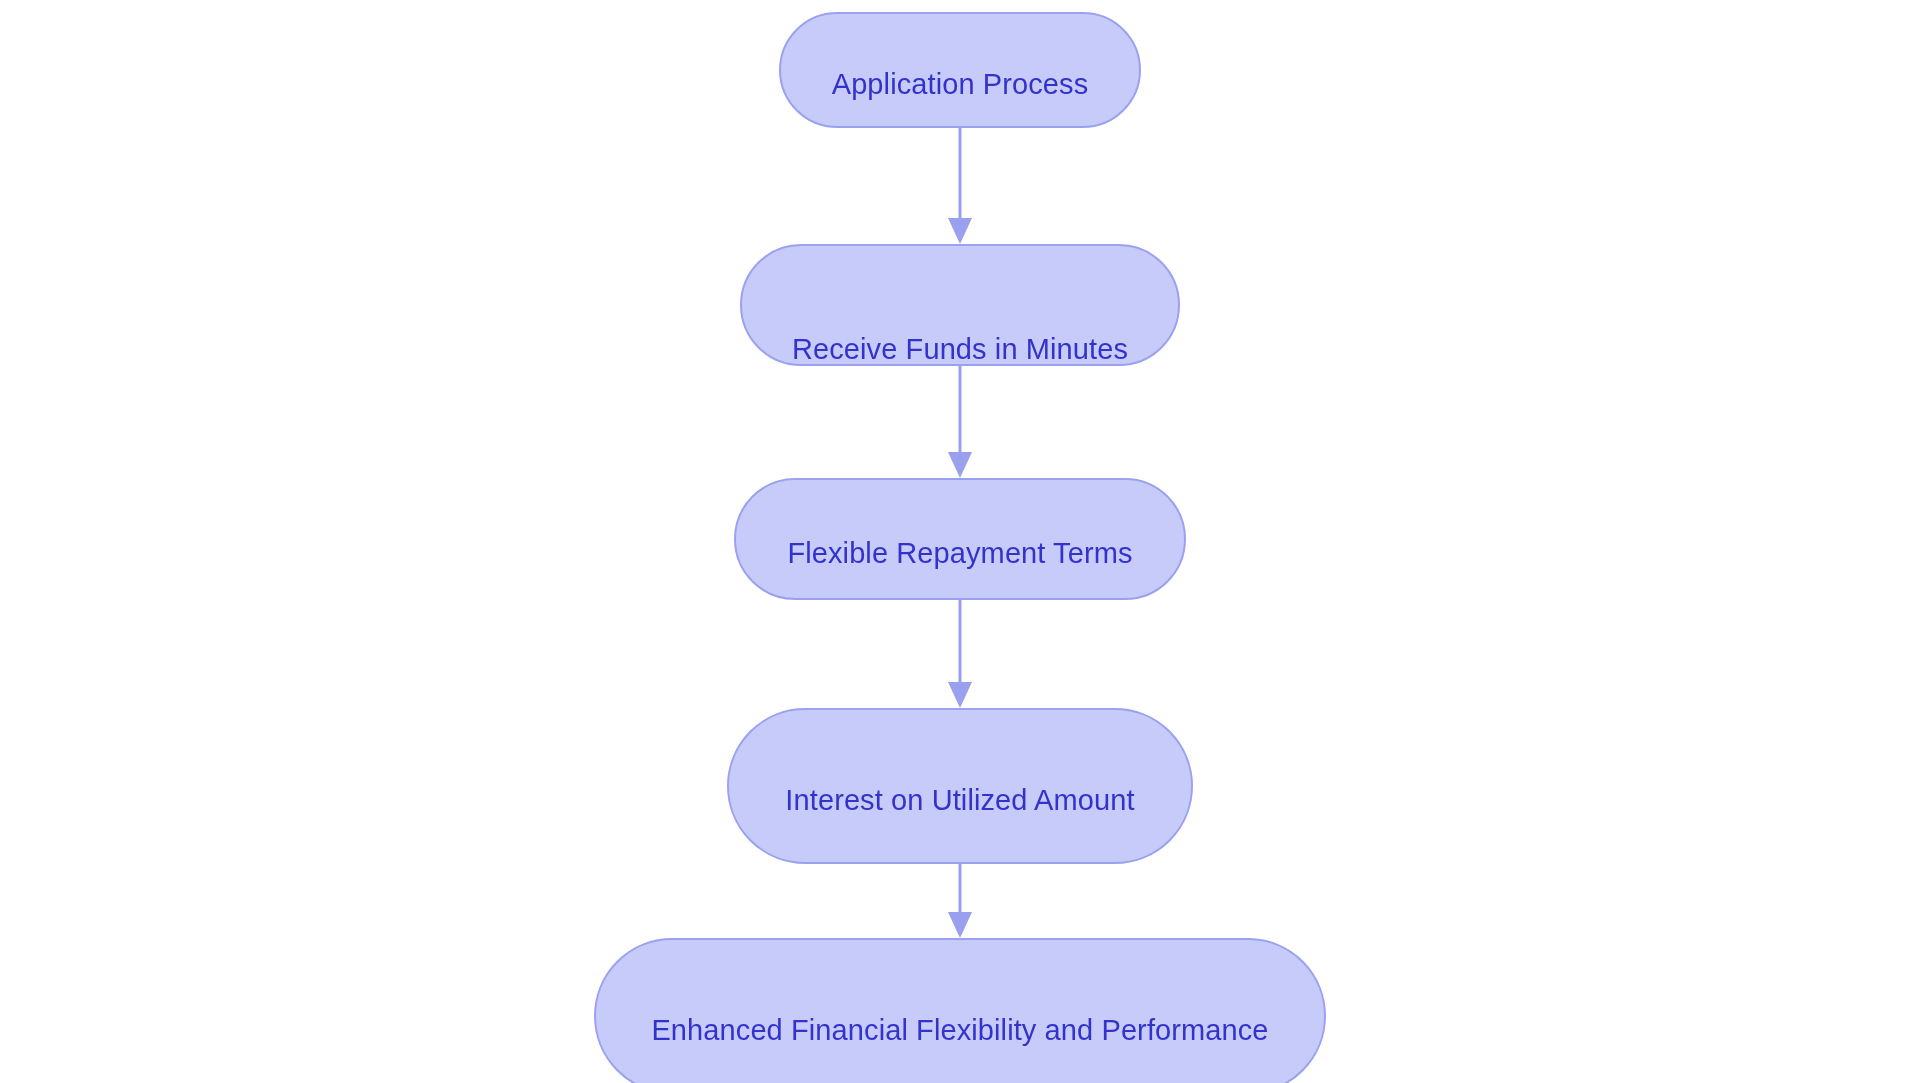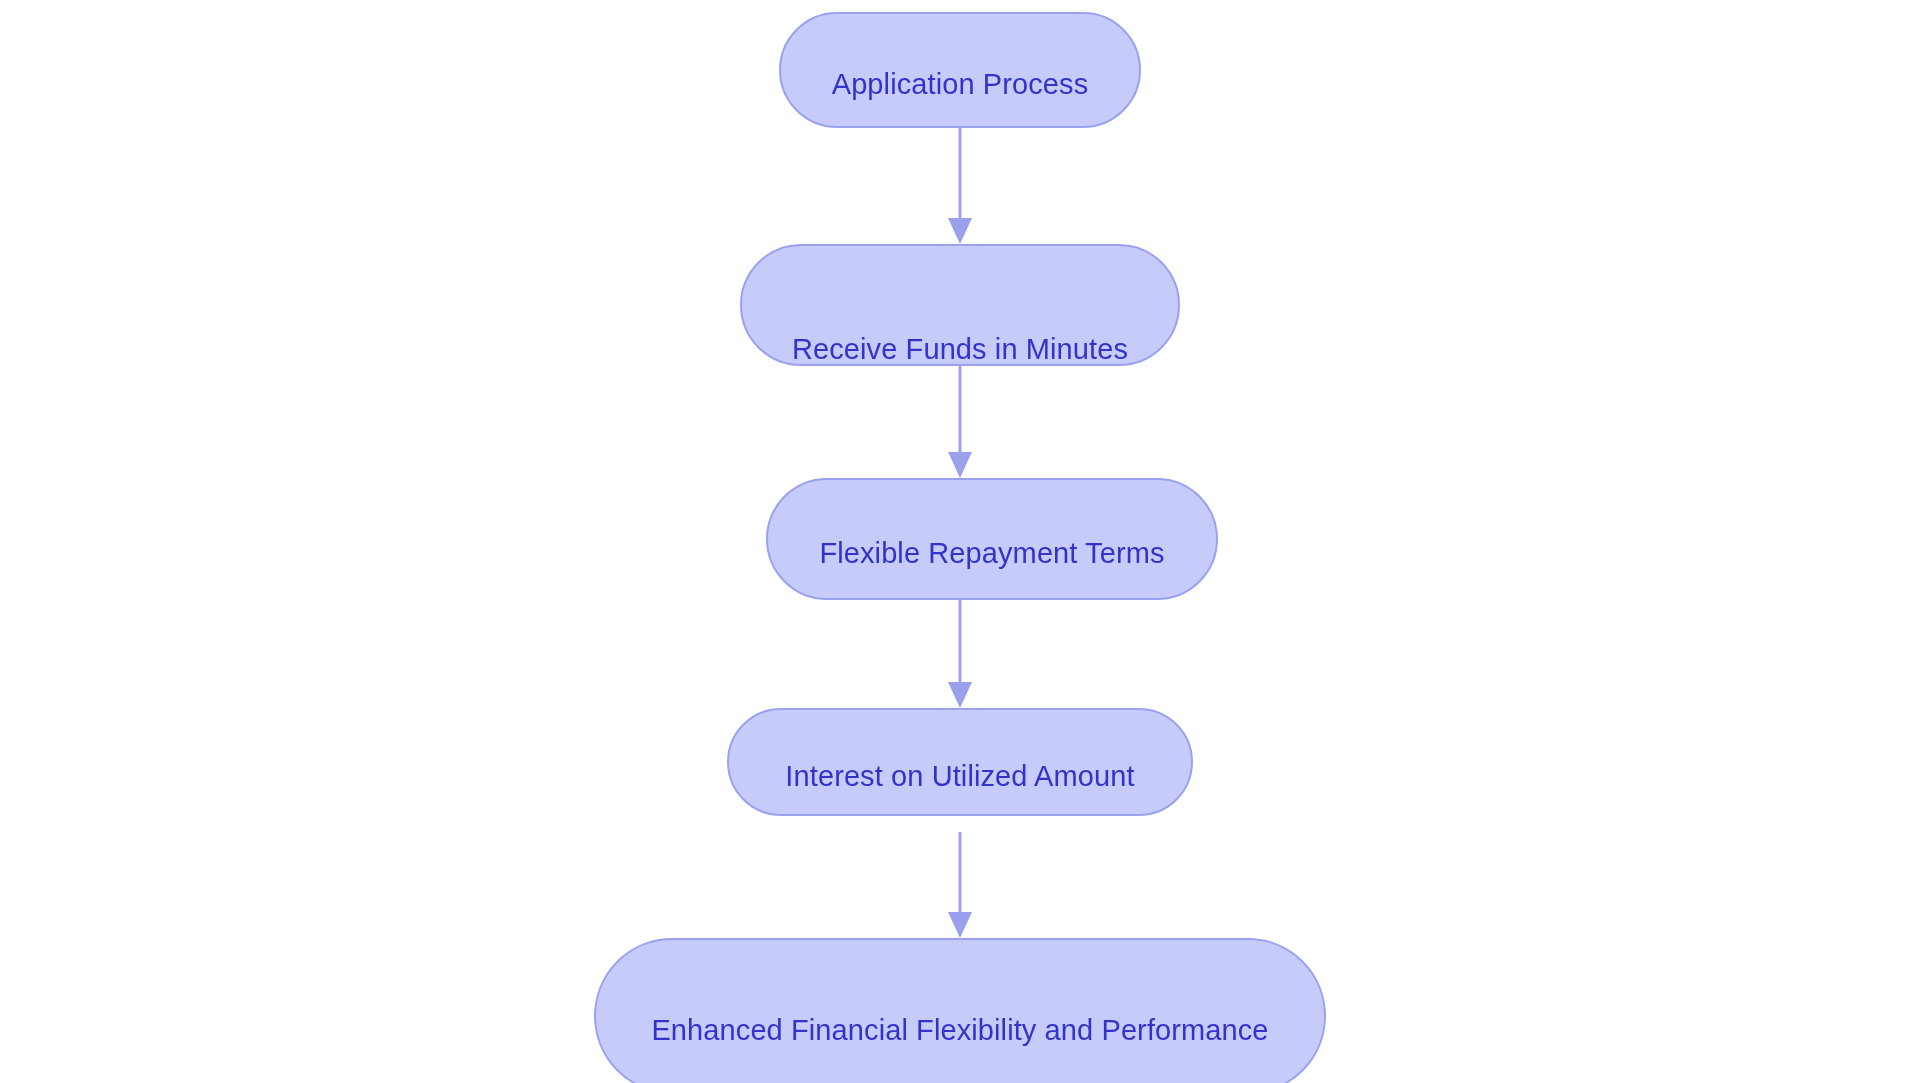--- a/index.html
+++ b/index.html
@@ -88,25 +88,25 @@
   </svg>
 
   <div class="node" style="left:960px; top:12px; width:362px; height:116px;">
     <span class="node-label">Application Process</span>
   </div>
 
   <div class="node" style="left:960px; top:244px; width:440px; height:122px;align-items:flex-end;">
     <span class="node-label">Receive Funds in Minutes</span>
   </div>
 
-  <div class="node" style="left:992px; top:478px; width:452px; height:122px;">
+  <div class="node" style="left:960px; top:478px; width:452px; height:122px;">
     <span class="node-label">Flexible Repayment Terms</span>
   </div>
 
-  <div class="node" style="left:960px; top:708px; width:466px; height:108px;">
+  <div class="node" style="left:960px; top:708px; width:466px; height:156px;">
     <span class="node-label">Interest on Utilized Amount</span>
   </div>
 
   <div class="node" style="left:960px; top:938px; width:732px; height:156px;">
     <span class="node-label">Enhanced Financial Flexibility and Performance</span>
   </div>
 
 </div>
 
 </body></html>

